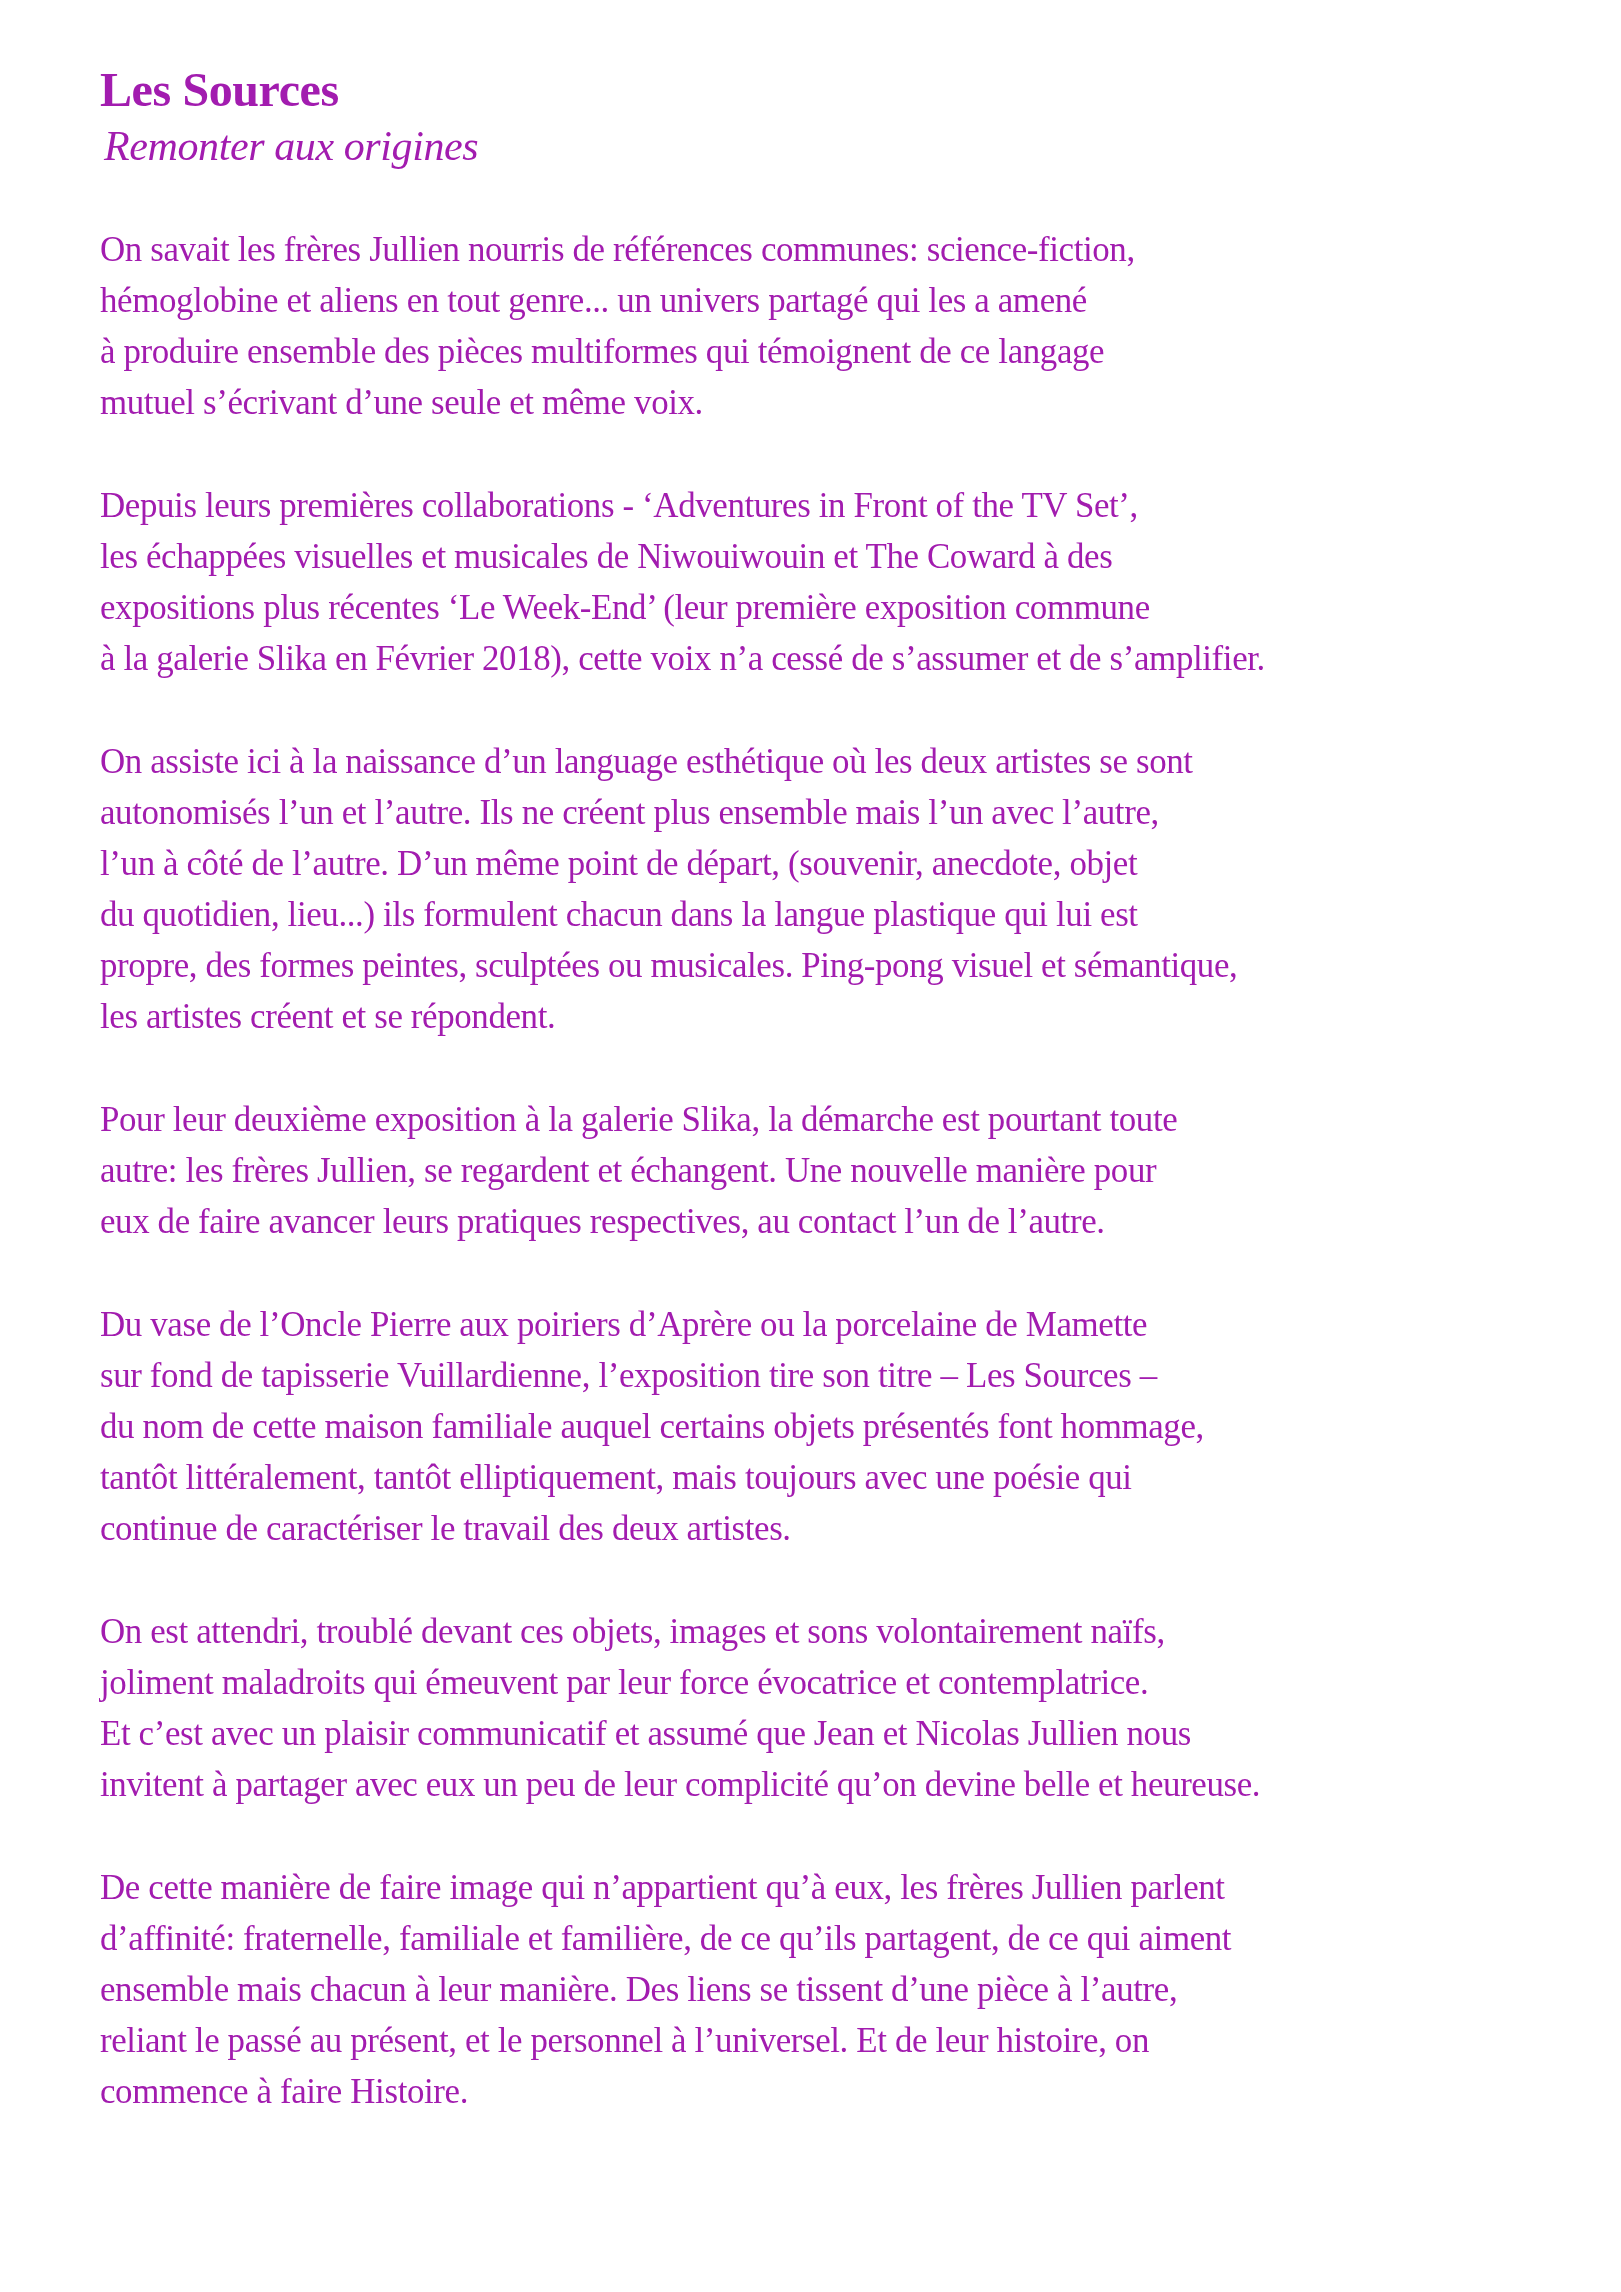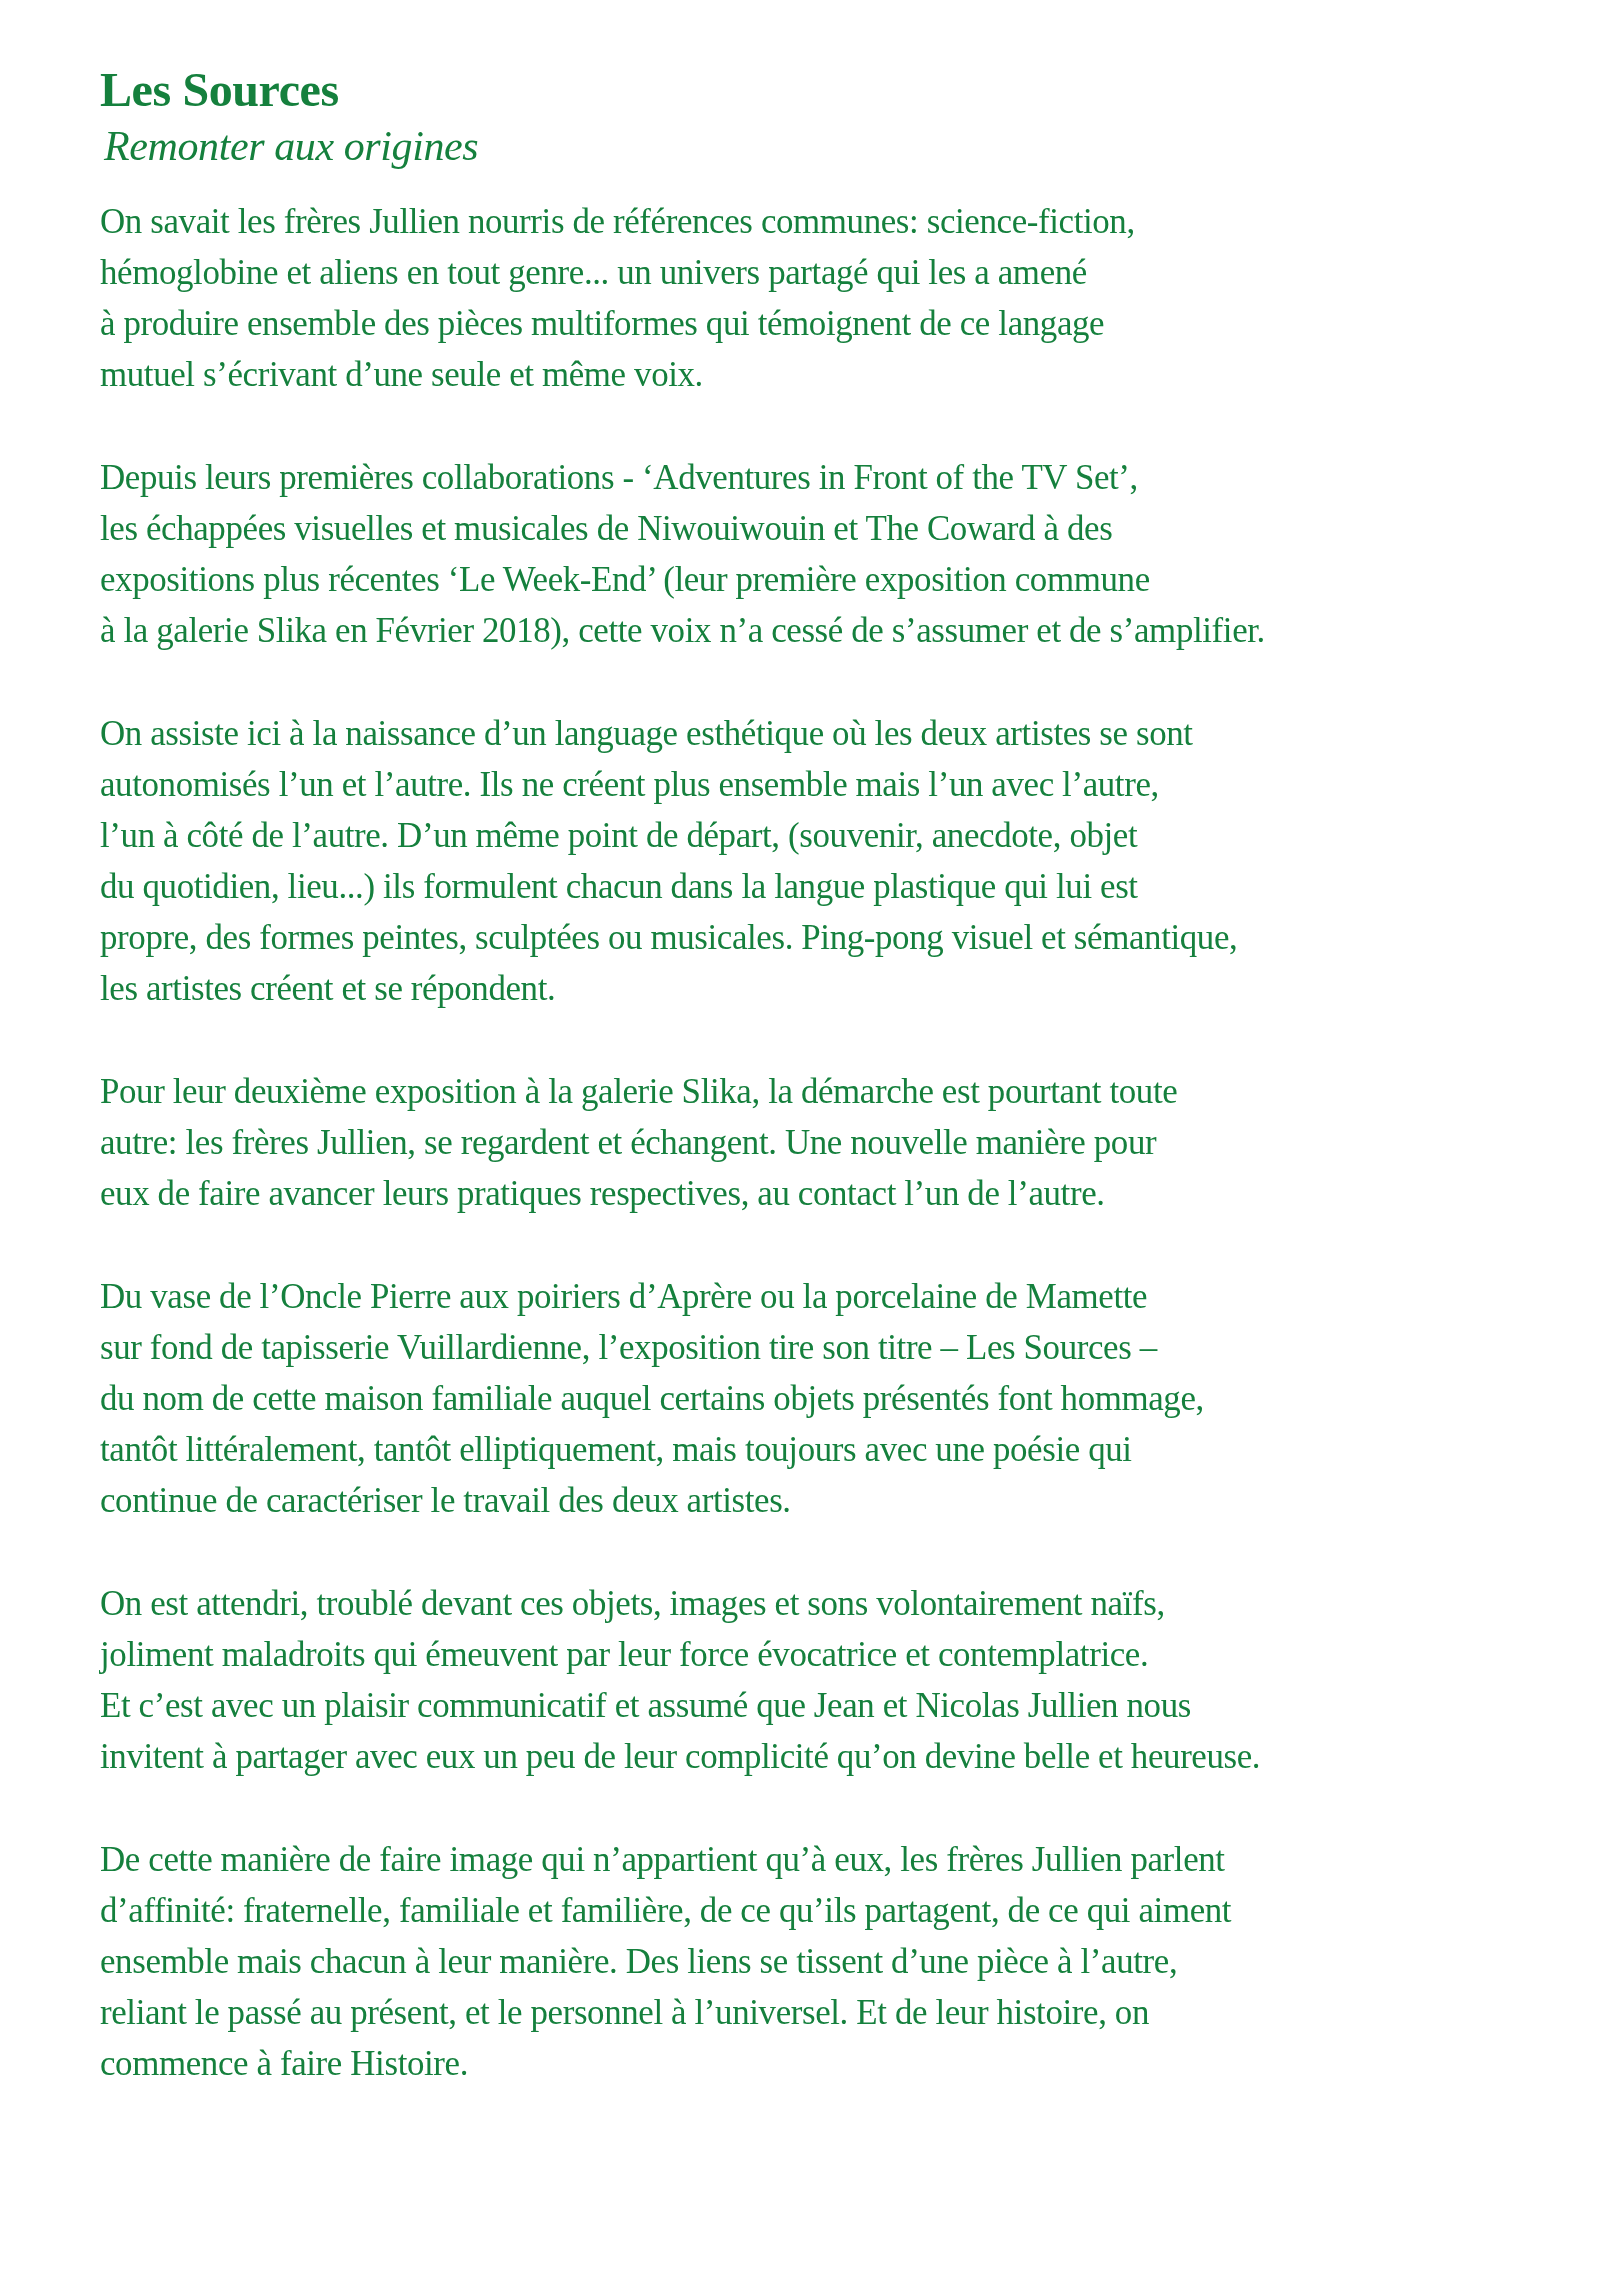--- a/index.html
+++ b/index.html
@@ -8,40 +8,40 @@
     background: #ffffff;
   }
   .page {
     position: relative;
     width: 1622px;
     height: 2293px;
     background: #ffffff;
     box-sizing: border-box;
     padding: 64px 90px 0 100px;
     overflow: hidden;
-    color: #15803d;
+    color: #a21caf;
     font-family: "Liberation Serif", serif;
   }
   .doc-title {
     margin: 0;
     font-size: 48px;
     line-height: 52px;
     font-weight: bold;
     letter-spacing: -0.4px;
   }
   .doc-subtitle {
     margin: 4px;
     font-size: 42px;
     line-height: 52px;
     font-weight: normal;
     font-style: italic;
     letter-spacing: -0.4px;
   }
   .body-text {
-    margin-top: 24px;
+    margin-top: 52px;
   }
   .para {
     margin: 0 0 52px 0;
     padding: 0;
   }
   .line {
     display: block;
     font-size: 36px;
     line-height: 51px;
     letter-spacing: -0.4px;

